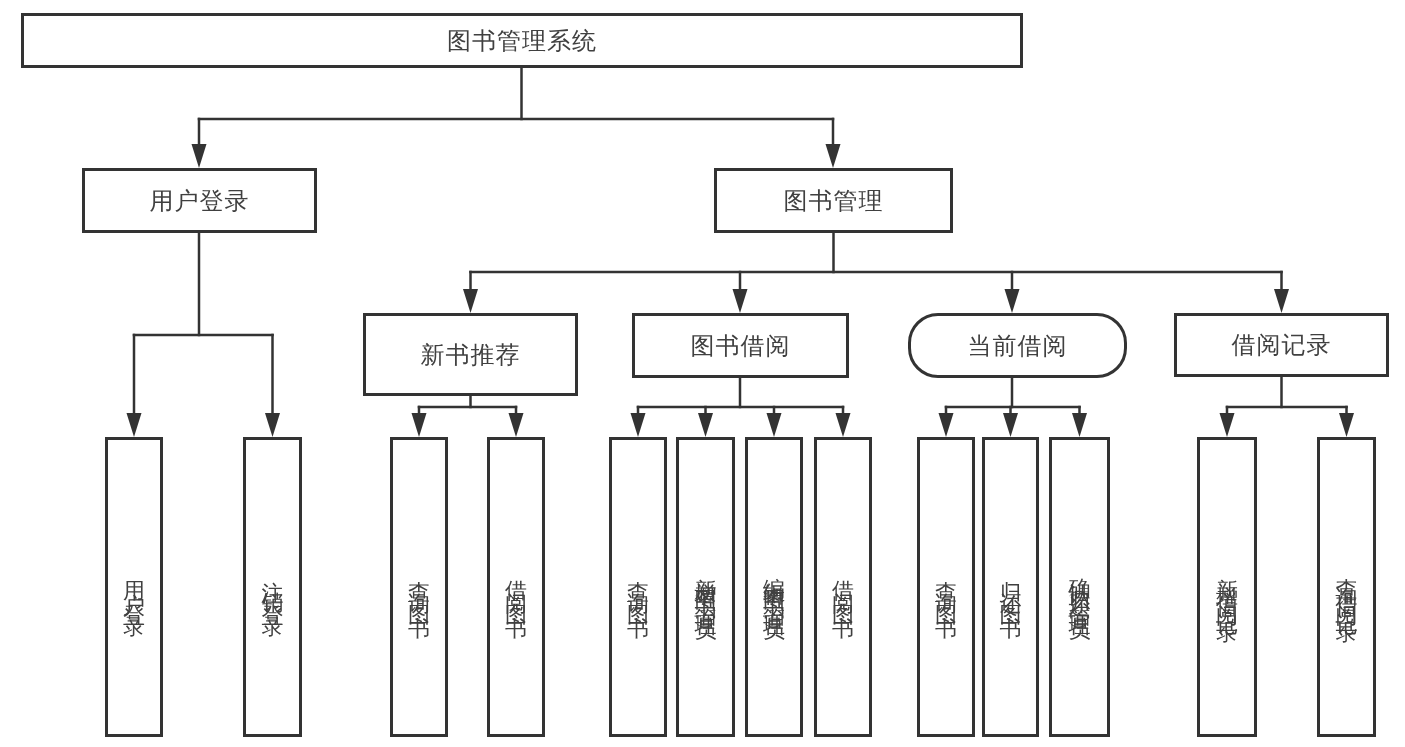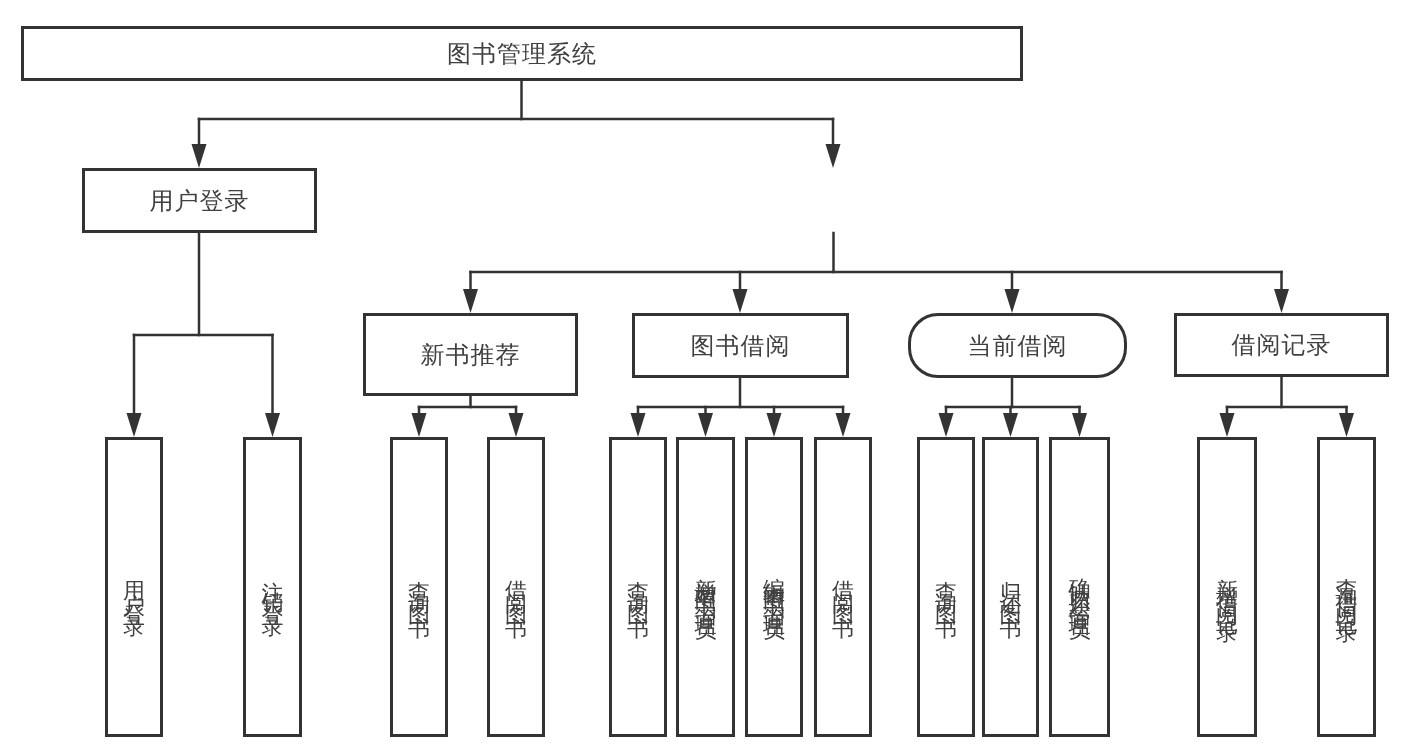--- a/index.html
+++ b/index.html
@@ -143,27 +143,30 @@
       <polygon points="766.5,413 781.5,413 774,437"></polygon>
       <polygon points="835.5,413 850.5,413 843,437"></polygon>
       <polygon points="938.5,413 953.5,413 946,437"></polygon>
       <polygon points="1003,413 1018,413 1010.5,437"></polygon>
       <polygon points="1072,413 1087,413 1079.5,437"></polygon>
       <polygon points="1219.5,413 1234.5,413 1227,437"></polygon>
       <polygon points="1339,413 1354,413 1346.5,437"></polygon>
     </g>
   </svg>
 
-  <div class="node" style="left:21px; top:13px; width:1002px; height:55px;margin-top:13px;">
+  <div class="node" style="left:21px; top:13px; width:1002px; height:55px;">
     <span>图书管理系统</span>
   </div>
 
   <div class="node" style="left:82px; top:168px; width:235px; height:65px;">
     <span>用户登录</span>
   </div>
+  <div class="node" style="left:714px; top:168px; width:239px; height:65px;">
+    <span>图书管理</span>
+  </div>
 
   <div class="node" style="left:363px; top:313px; width:215px; height:83px;">
     <span>新书推荐</span>
   </div>
   <div class="node" style="left:632px; top:313px; width:217px; height:65px;">
     <span>图书借阅</span>
   </div>
   <div class="node" style="left:908px; top:313px; width:219px; height:65px;border-radius:30px;">
     <span>当前借阅</span>
   </div>

